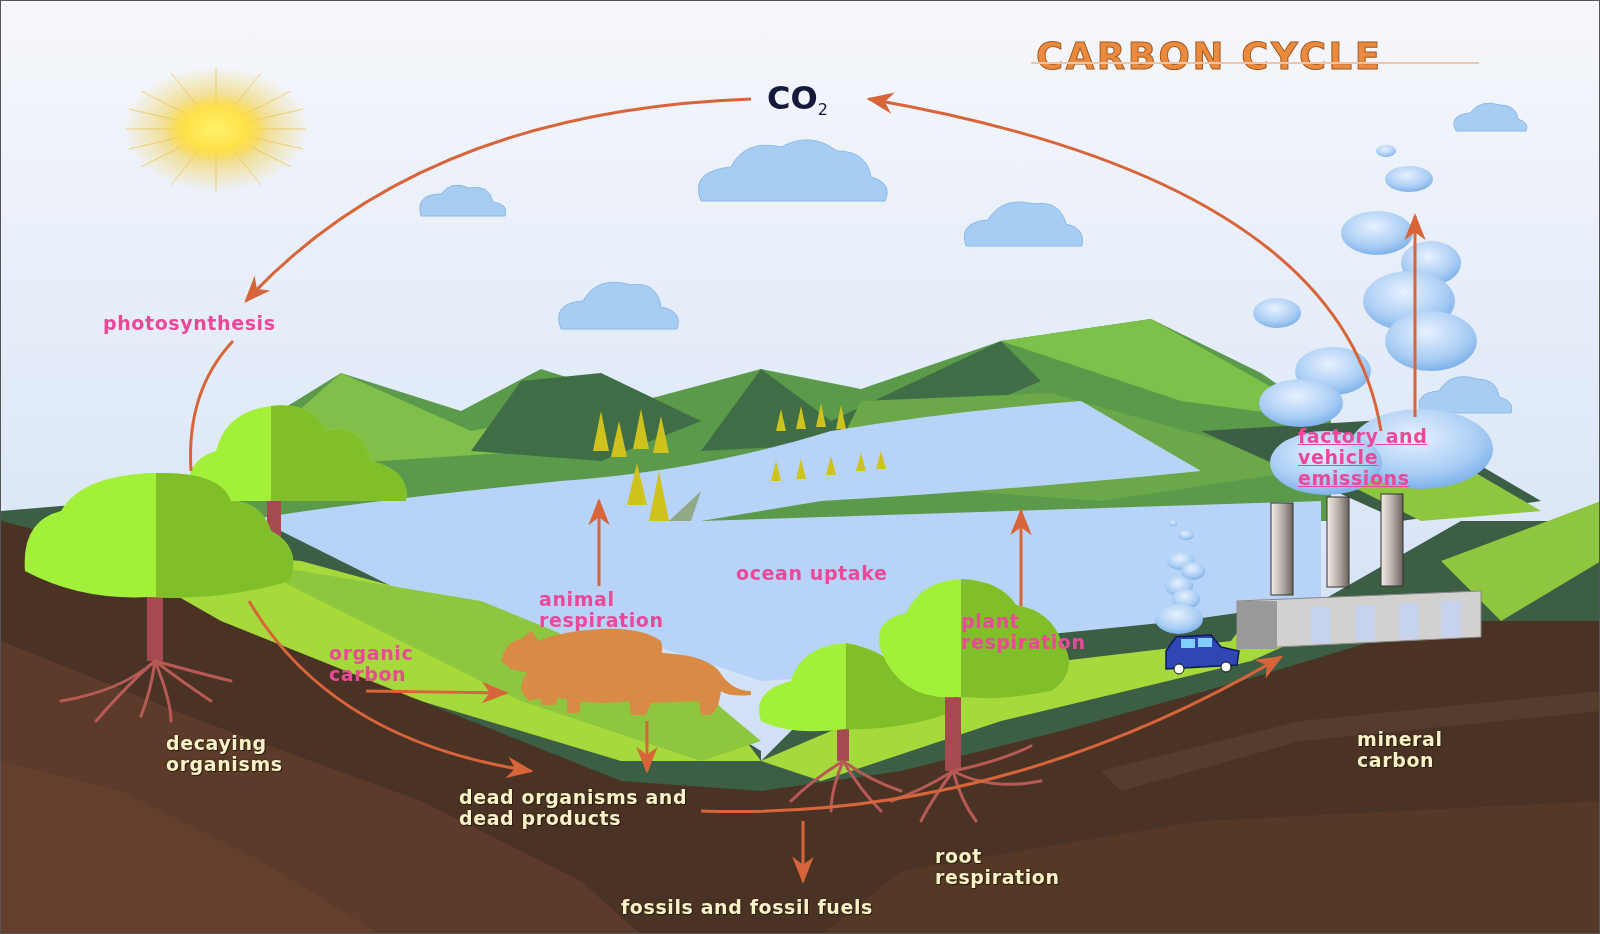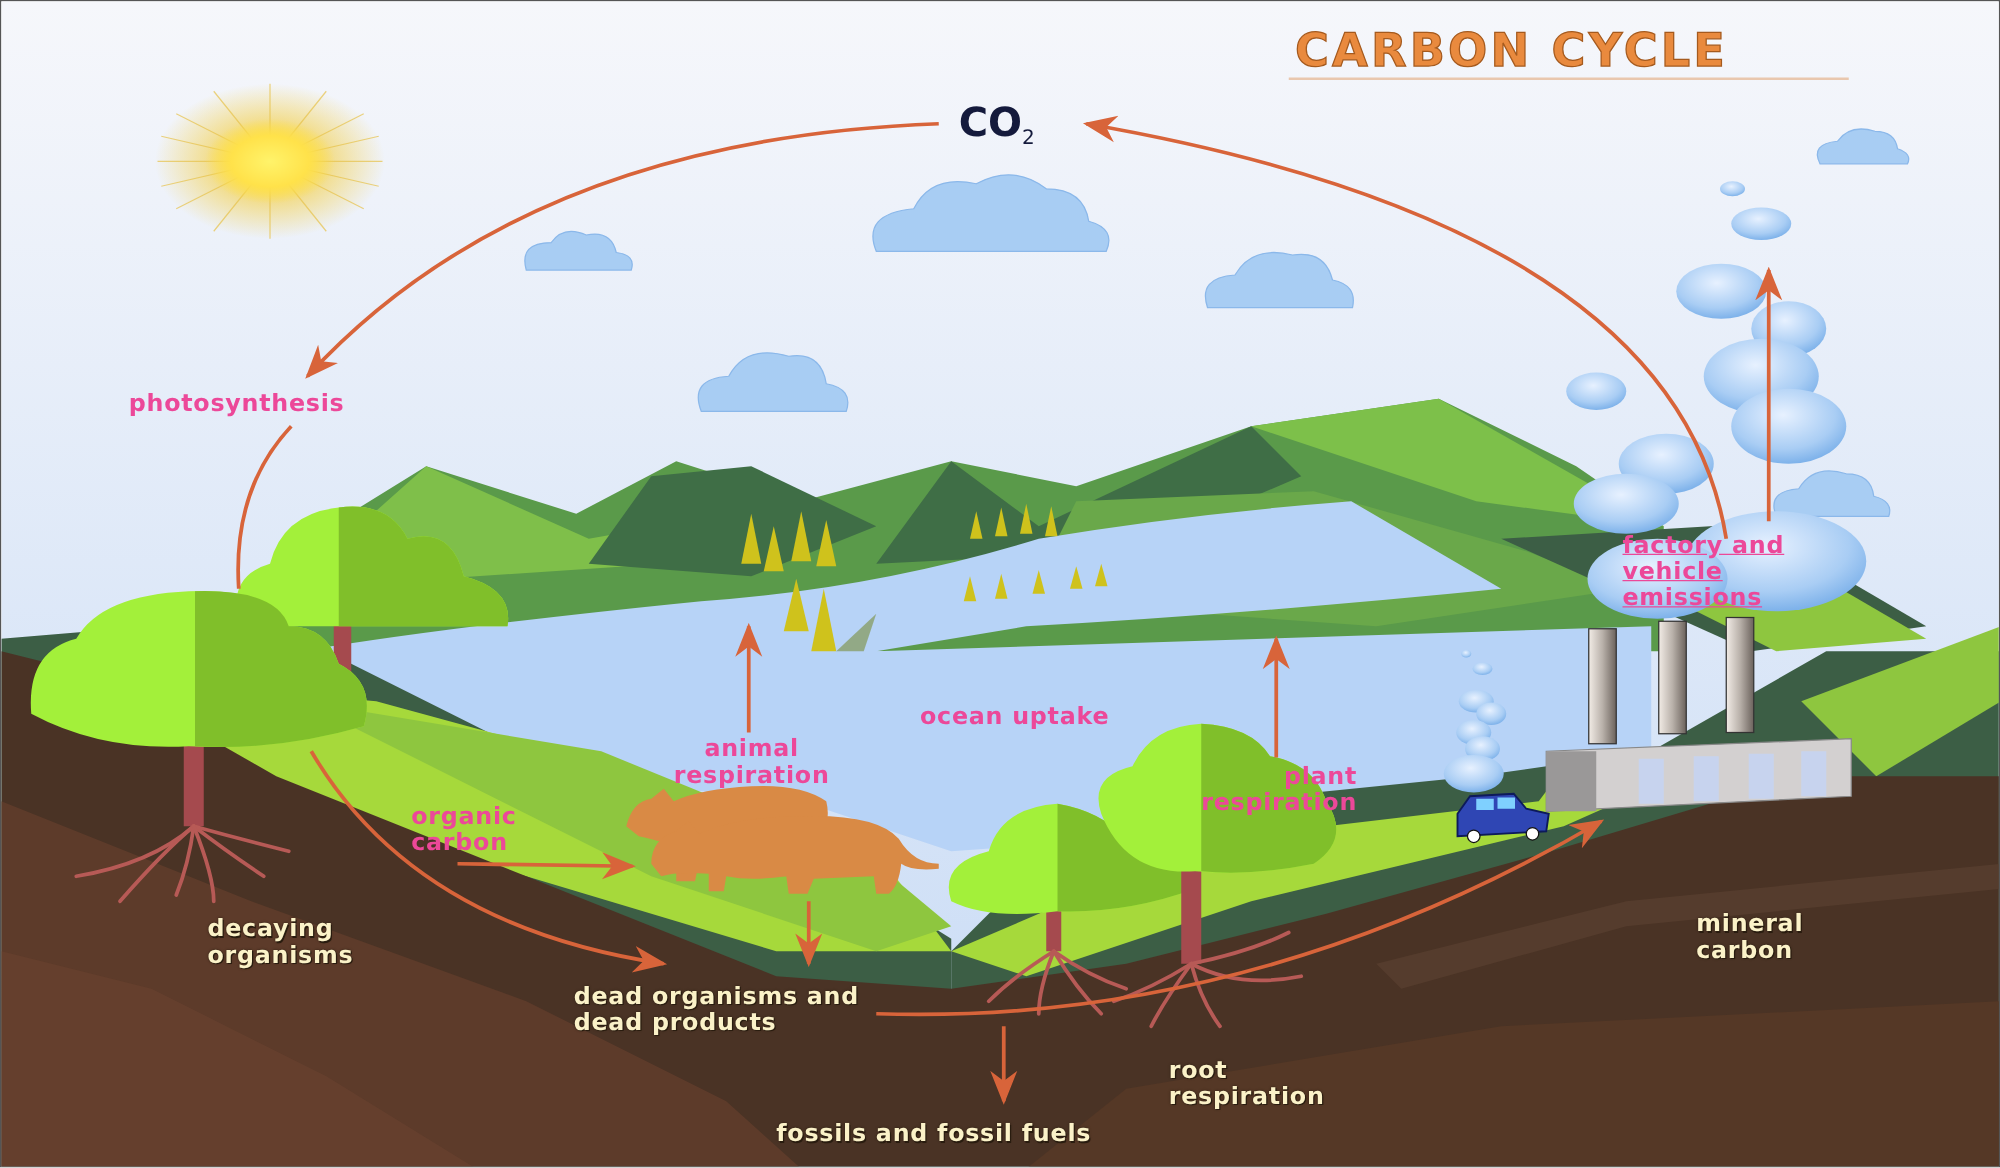--- a/index.html
+++ b/index.html
@@ -2,21 +2,21 @@
 <html><head>
   <meta charset="utf-8">
   <style>
     html, body { margin: 0; padding: 0; background: #ffffff; }
     body { width: 1600px; height: 934px; overflow: hidden; position: relative; font-family: "DejaVu Sans", sans-serif; }
     #stage { position: absolute; left: 0; top: 0; width: 1600px; height: 934px; border: 1px solid #555; box-sizing: border-box; overflow: hidden; }
     #scene { position: absolute; left: 0; top: 0; width: 1600px; height: 934px; }
     .lbl { position: absolute; font-family: "DejaVu Sans", sans-serif; font-weight: bold; font-size: 19px; line-height: 21px; letter-spacing: 0.6px; white-space: pre; }
     .lbl.dark { color: #ec4899; }
     .lbl.light { color: #fbf2c8; text-shadow: 0 0 2px #2a1d10, 1px 1px 0 #2a1d10; }
-    #title { position: absolute; left: 1035px; top: 18px; font-family: "DejaVu Sans", sans-serif; font-weight: bold; font-size: 37px; letter-spacing: 2.5px; color: #e98a3e; -webkit-text-stroke: 1px #a55a1e; }
+    #title { position: absolute; left: 1035px; top: 34px; font-family: "DejaVu Sans", sans-serif; font-weight: bold; font-size: 37px; letter-spacing: 2.5px; color: #e98a3e; -webkit-text-stroke: 1px #a55a1e; }
     #title-rule { position: absolute; left: 1030px; top: 61px; width: 448px; height: 2px; background: #e9c7ae; }
     #co2 { position: absolute; left: 766px; top: 78px; font-family: "DejaVu Sans", sans-serif; font-weight: bold; font-size: 32px; color: #141a3c; }
     #co2 sub { font-size: 16px; font-weight: normal; vertical-align: -6px; }
   </style>
 </head>
 <body>
 
 <div id="stage">
   <svg id="scene" viewBox="0 0 1600 934" xmlns="http://www.w3.org/2000/svg">
     <defs>
@@ -241,23 +241,23 @@
   <div id="title">CARBON CYCLE</div>
   <div id="title-rule"></div>
 
   <div id="co2"><span>CO</span><sub>2</sub></div>
 
   <div class="lbl dark" style="left:102px; top:312px;">photosynthesis</div>
   <div class="lbl dark" style="left:1297px; top:425px;text-decoration:underline;">factory and
 vehicle
 emissions</div>
   <div class="lbl dark" style="left:735px; top:562px;">ocean uptake</div>
-  <div class="lbl dark" style="left:538px; top:588px;text-align:center;">animal
+  <div class="lbl dark" style="left:538px; top:588px;">animal
 respiration</div>
-  <div class="lbl dark" style="left:960px; top:610px;text-align:right;">plant
+  <div class="lbl dark" style="left:960px; top:610px;">plant
 respiration</div>
   <div class="lbl dark" style="left:328px; top:642px;">organic
 carbon</div>
   <div class="lbl light" style="left:165px; top:732px;">decaying
 organisms</div>
   <div class="lbl light" style="left:458px; top:786px;">dead organisms and
 dead products</div>
   <div class="lbl light" style="left:934px; top:845px;">root
 respiration</div>
   <div class="lbl light" style="left:1318px; top:728px;margin-left:38px;">mineral

